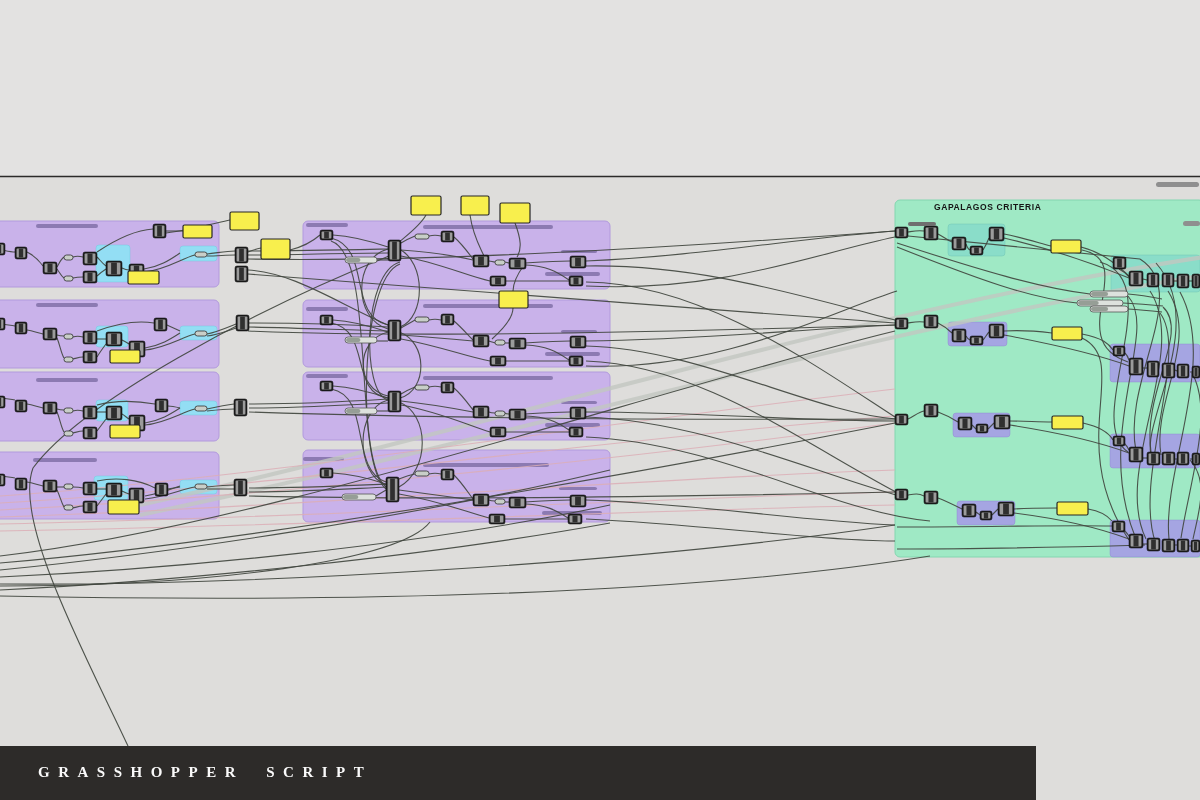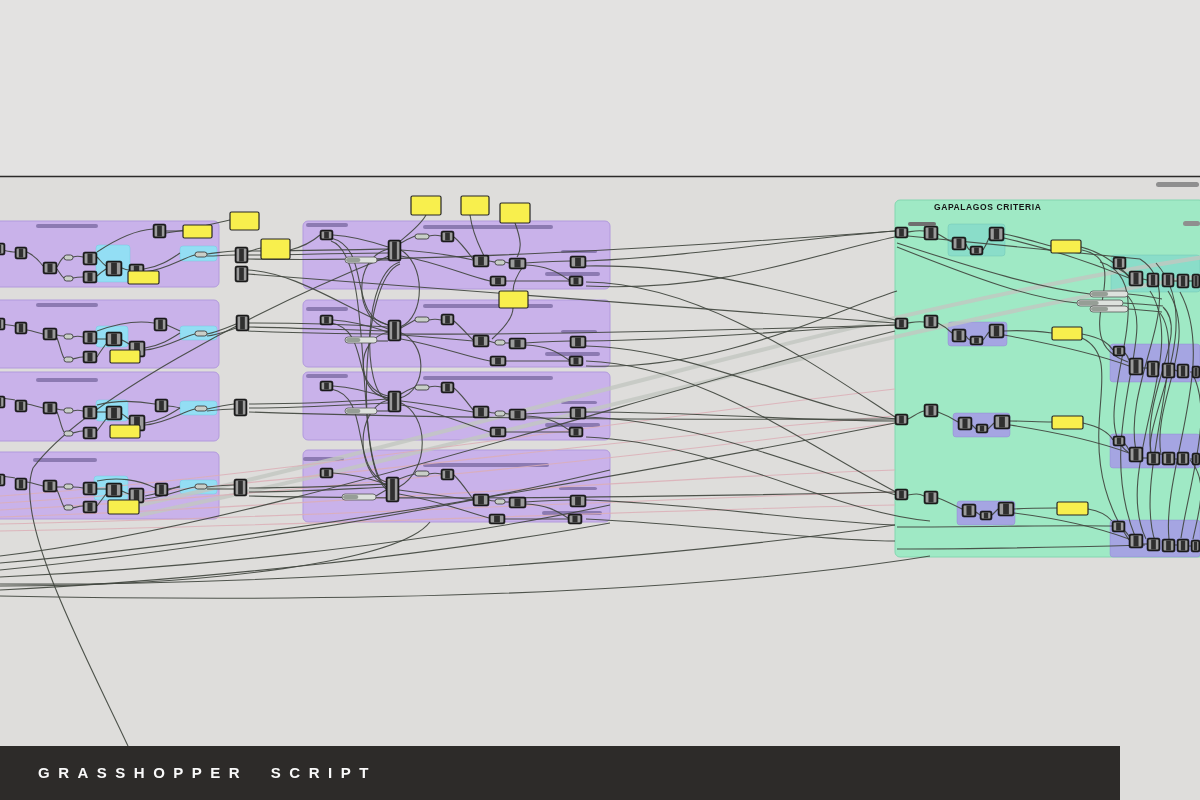--- a/index.html
+++ b/index.html
@@ -1,22 +1,22 @@
 <!DOCTYPE html>
 <html><head>
 <meta charset="utf-8">
 <style>
   html,body{margin:0;padding:0;background:#888;}
   .stage{position:relative;width:1200px;height:800px;overflow:hidden;
          font-family:"Liberation Sans",sans-serif;background:#c2410c;}
   .stage svg{position:absolute;left:0;top:0;display:block;}
   .green-label{font-family:"Liberation Sans",sans-serif;font-size:8.5px;font-weight:bold;
                letter-spacing:.6px;fill:#151515;}
-  .caption-bar{position:absolute;left:0;top:746px;width:1120px;height:54px;
-               background:#2d2b29;}
+  .caption-bar{position:absolute;left:0;top:746px;width:1036px;height:54px;
+               background:#2d2b29;font-family:Liberation Serif, serif;}
   .caption-bar span{display:block;padding:18px 0 0 38px;color:#fafafa;
                     font-size:15px;font-weight:bold;letter-spacing:8.5px;
                     word-spacing:10px;white-space:nowrap;}
 </style>
 </head>
 <body>
 
 <div class="stage">
   <svg width="1200" height="800" viewBox="0 0 1200 800">
     <rect id="bg-top" x="0" y="0" width="1200" height="176.5" fill="#e3e2e1"></rect>

